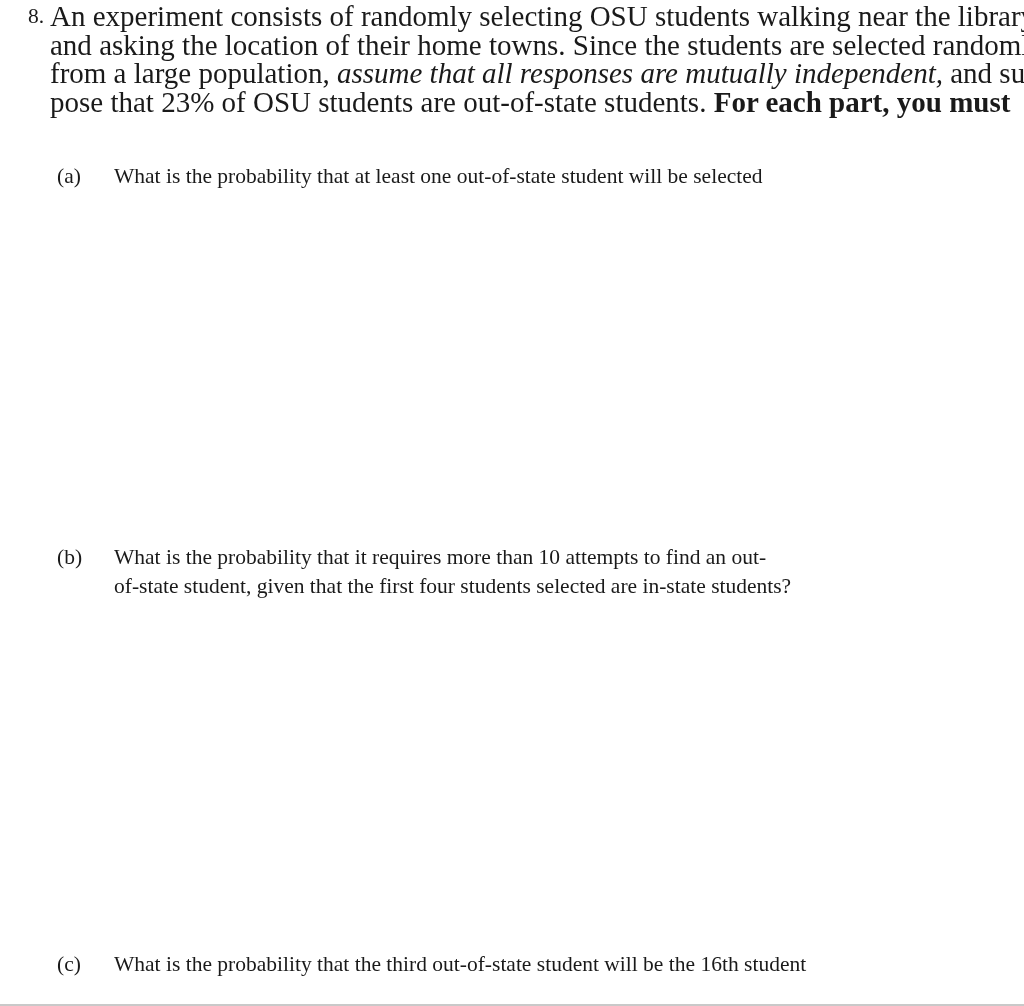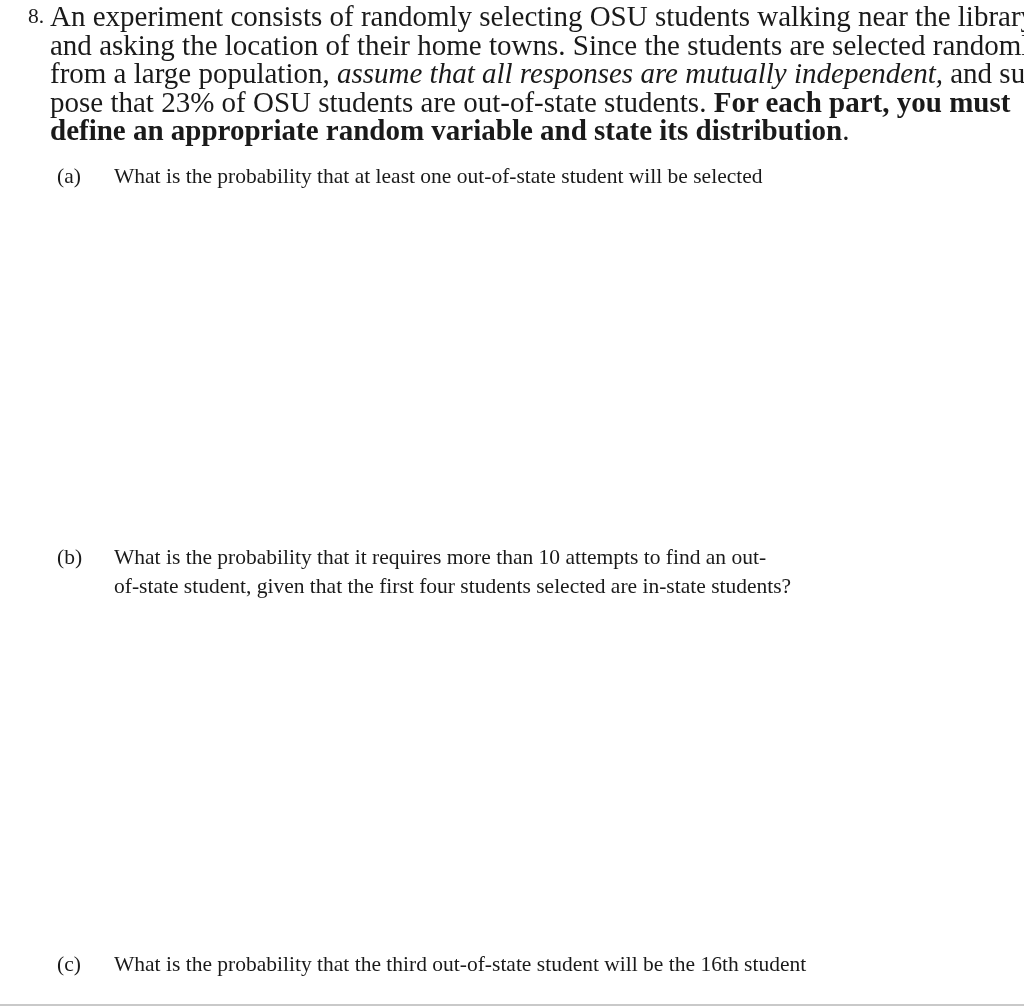--- a/index.html
+++ b/index.html
@@ -174,23 +174,20 @@
           <span>from a large population, </span>
           <span class="it">assume that all responses are mutually independent,</span>
           <span> and sup-</span>
         </div>
 
         <div class="line jline">
           <span>pose that 23% of OSU students are out-of-state students. </span>
           <span class="bd">For each part, you must</span>
         </div>
 
-        <div class="line jline last">
-          <span class="bd">define an appropriate random variable and state its distribution</span><span>.</span>
-        </div>
 
       </div>
     </div>
   </div>
 
   <div class="part" id="part-a">
     <div class="part-inner">
       <span class="part-label">(a)</span>
       <div class="part-text">
 

